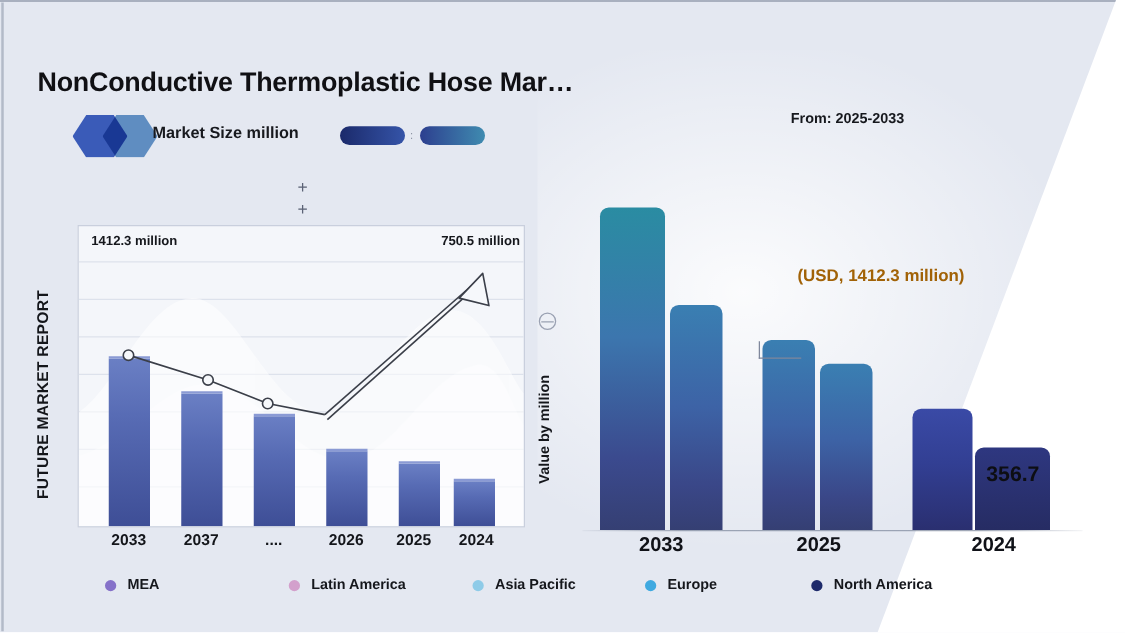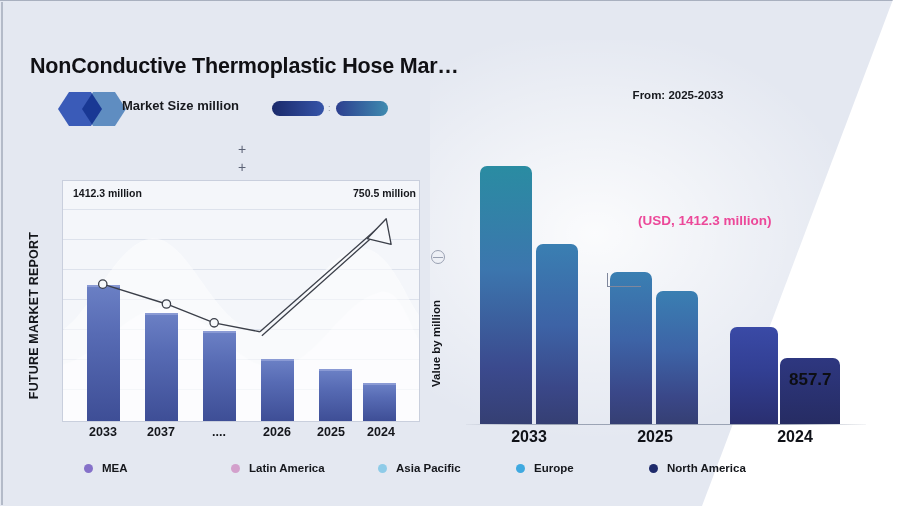--- a/index.html
+++ b/index.html
@@ -166,21 +166,21 @@
   .g-blue  { background: linear-gradient(180deg, #3a7fb2 0%, #3d63a6 45%, #3a4788 80%, #353f73 100%); }
   .g-navy  { background: linear-gradient(180deg, #3a4aa6 0%, #323f93 45%, #2a2f70 100%); }
   .g-navy2 { background: linear-gradient(180deg, #2e3780 0%, #262c63 100%); }
 
   .cagr-big {
     position: absolute; left: 632px; top: 163px;
     font-size: 42px; font-weight: bold; color: #0c0d11; letter-spacing: -0.5px;
   }
   .cagr-sub {
     position: absolute; left: 638px; top: 213px;
-    font-size: 13.5px; font-weight: bold; color: #ec4899;
+    font-size: 13.5px; font-weight: bold; color: #a16207;
   }
   .value-tag {
     position: absolute; left: 789px; top: 370px;
     font-size: 17px; font-weight: bold; color: #0d0e13;
   }
   .tick-mark {
     position: absolute; left: 607px; top: 273px; width: 34px; height: 14px;
     border-left: 1.3px solid #7f879c;
     border-bottom: 1.3px solid #7f879c;
   }
@@ -285,21 +285,21 @@
     <div class="bar-r g-blue" style="left:74px;  width:42px; height:180px;"></div>
     <div class="bar-r g-blue" style="left:148px; width:42px; height:152px;"></div>
     <div class="bar-r g-blue" style="left:194px; width:42px; height:133px;"></div>
     <div class="bar-r g-navy" style="left:268px; width:48px; height: 97px;"></div>
     <div class="bar-r g-navy2" style="left:318px; width:60px; height: 66px;"></div>
   </div>
 
   <div class="tick-mark"></div>
 
   <div class="cagr-sub">(USD, 1412.3 million)</div>
-  <div class="value-tag">857.7</div>
+  <div class="value-tag">356.7</div>
 
   <div class="xlabels-right">
     <span style="left:22px">2033</span>
     <span style="left:148px">2025</span>
     <span style="left:288px">2024</span>
   </div>
 
   <div class="legend">
     <div class="legend-item" style="left:0px">
       <span class="legend-dot" style="background: rgb(133, 113, 201);"></span>

